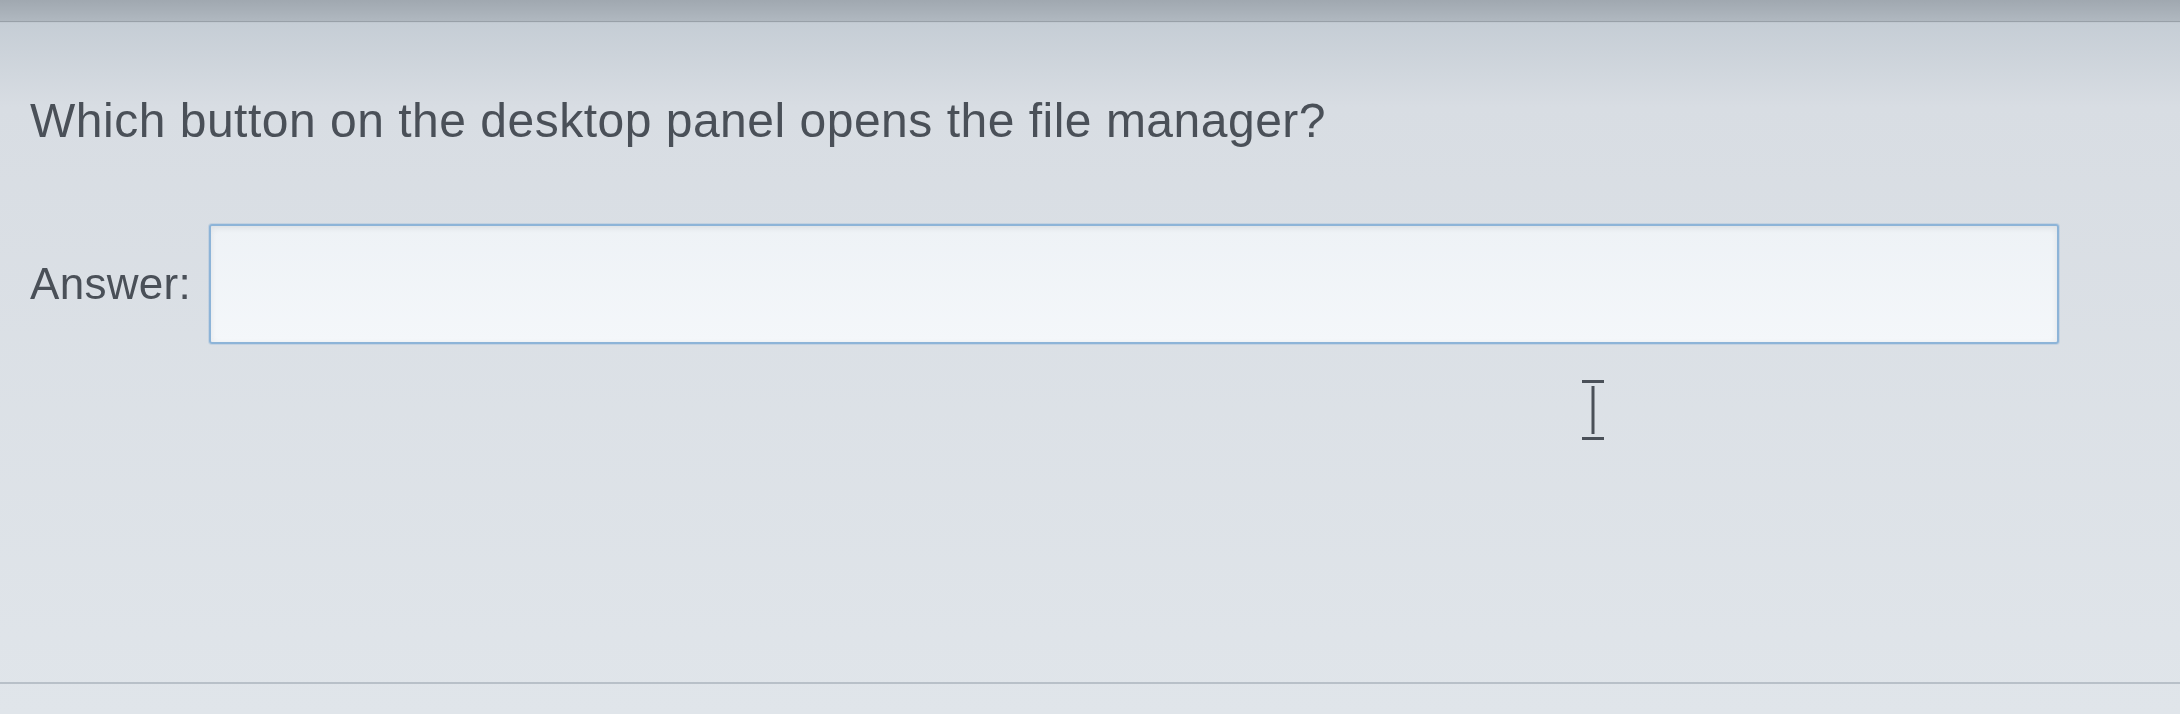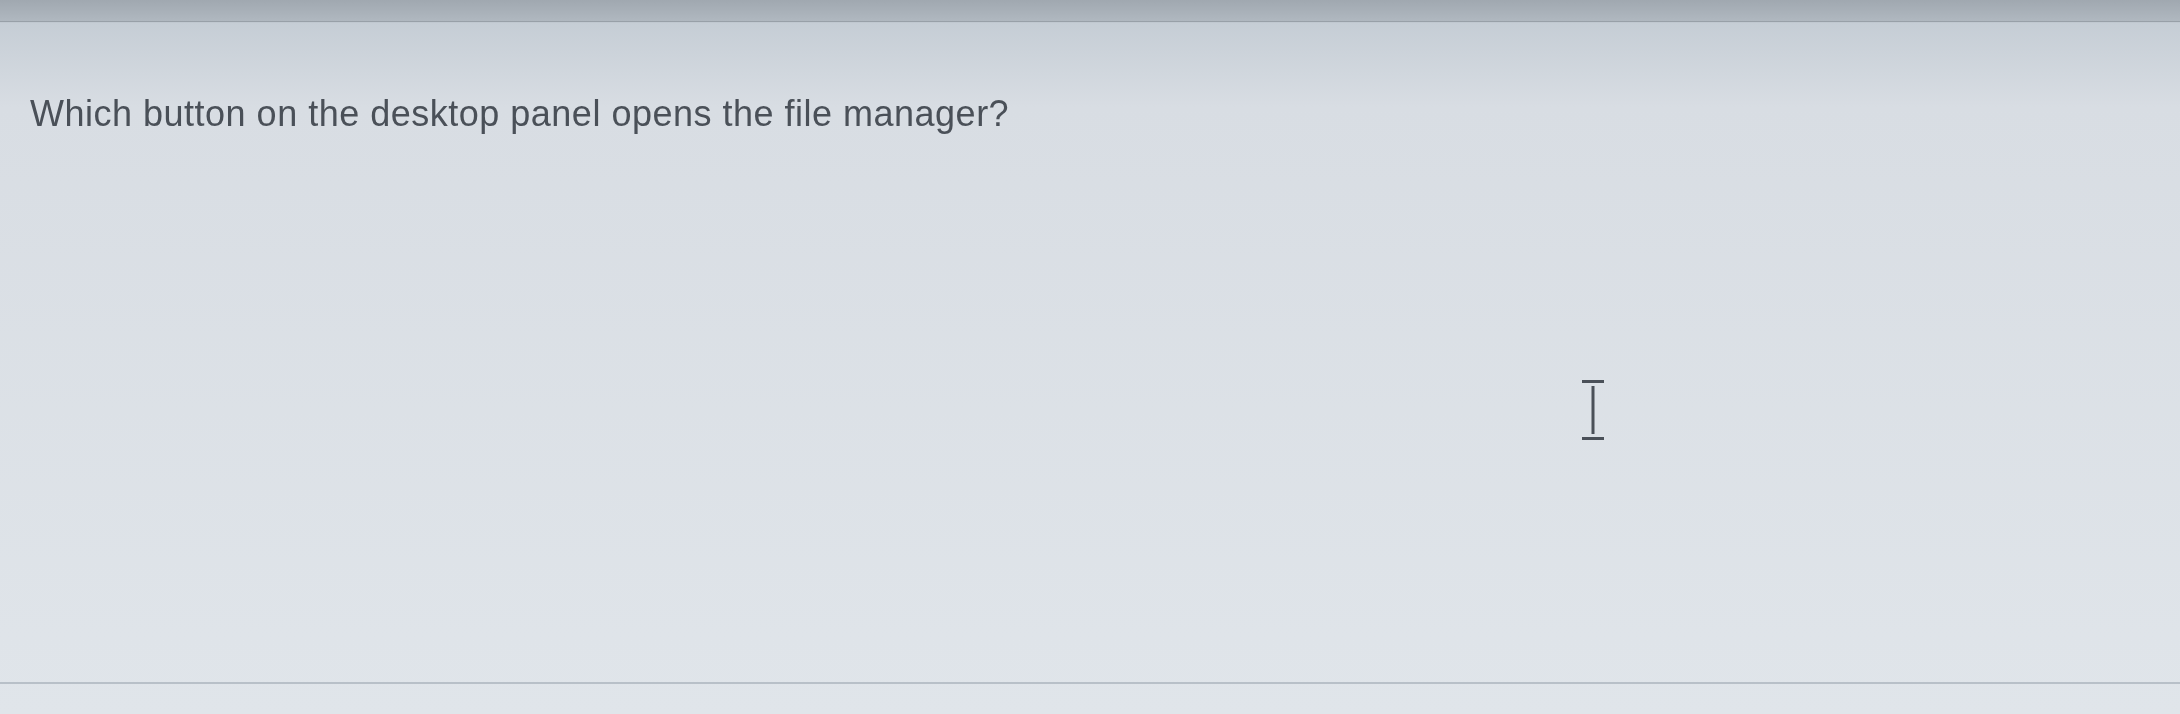--- a/index.html
+++ b/index.html
@@ -19,21 +19,21 @@
       width: 100%;
       height: 22px;
       background: linear-gradient(to bottom, #a0a8b0, #b0b8c0);
       border-bottom: 1px solid #98a0a8;
     }
     .content-area {
       padding: 70px 30px 60px 30px;
       border-top: 1px solid #c0c8d0;
     }
     .question-text {
-      font-size: 36px;
+      font-size: 48px;
       color: #4a5058;
       font-weight: 400;
       margin-bottom: 76px;
       letter-spacing: 0.5px;
     }
     .answer-row {
       display: flex;
       align-items: center;
       gap: 18px;
     }
@@ -104,20 +104,24 @@
     }
   </style>
 </head>
 <body>
 
 <div class="top-bar"></div>
 
 <div class="content-area">
   <div class="question-text">Which button on the desktop panel opens the file manager?</div>
 
+  <div class="answer-row">
+    <div class="answer-label">Answer:</div>
+    <input type="text" class="answer-input" value="" style="">
+  </div>
 </div>
 
 <div class="bottom-divider"></div>
 
 <div class="text-cursor" style="left:1580px; top:380px;">
   <div class="top-ser"></div>
   <div class="beam"></div>
   <div class="bot-ser"></div>
 </div>
 

